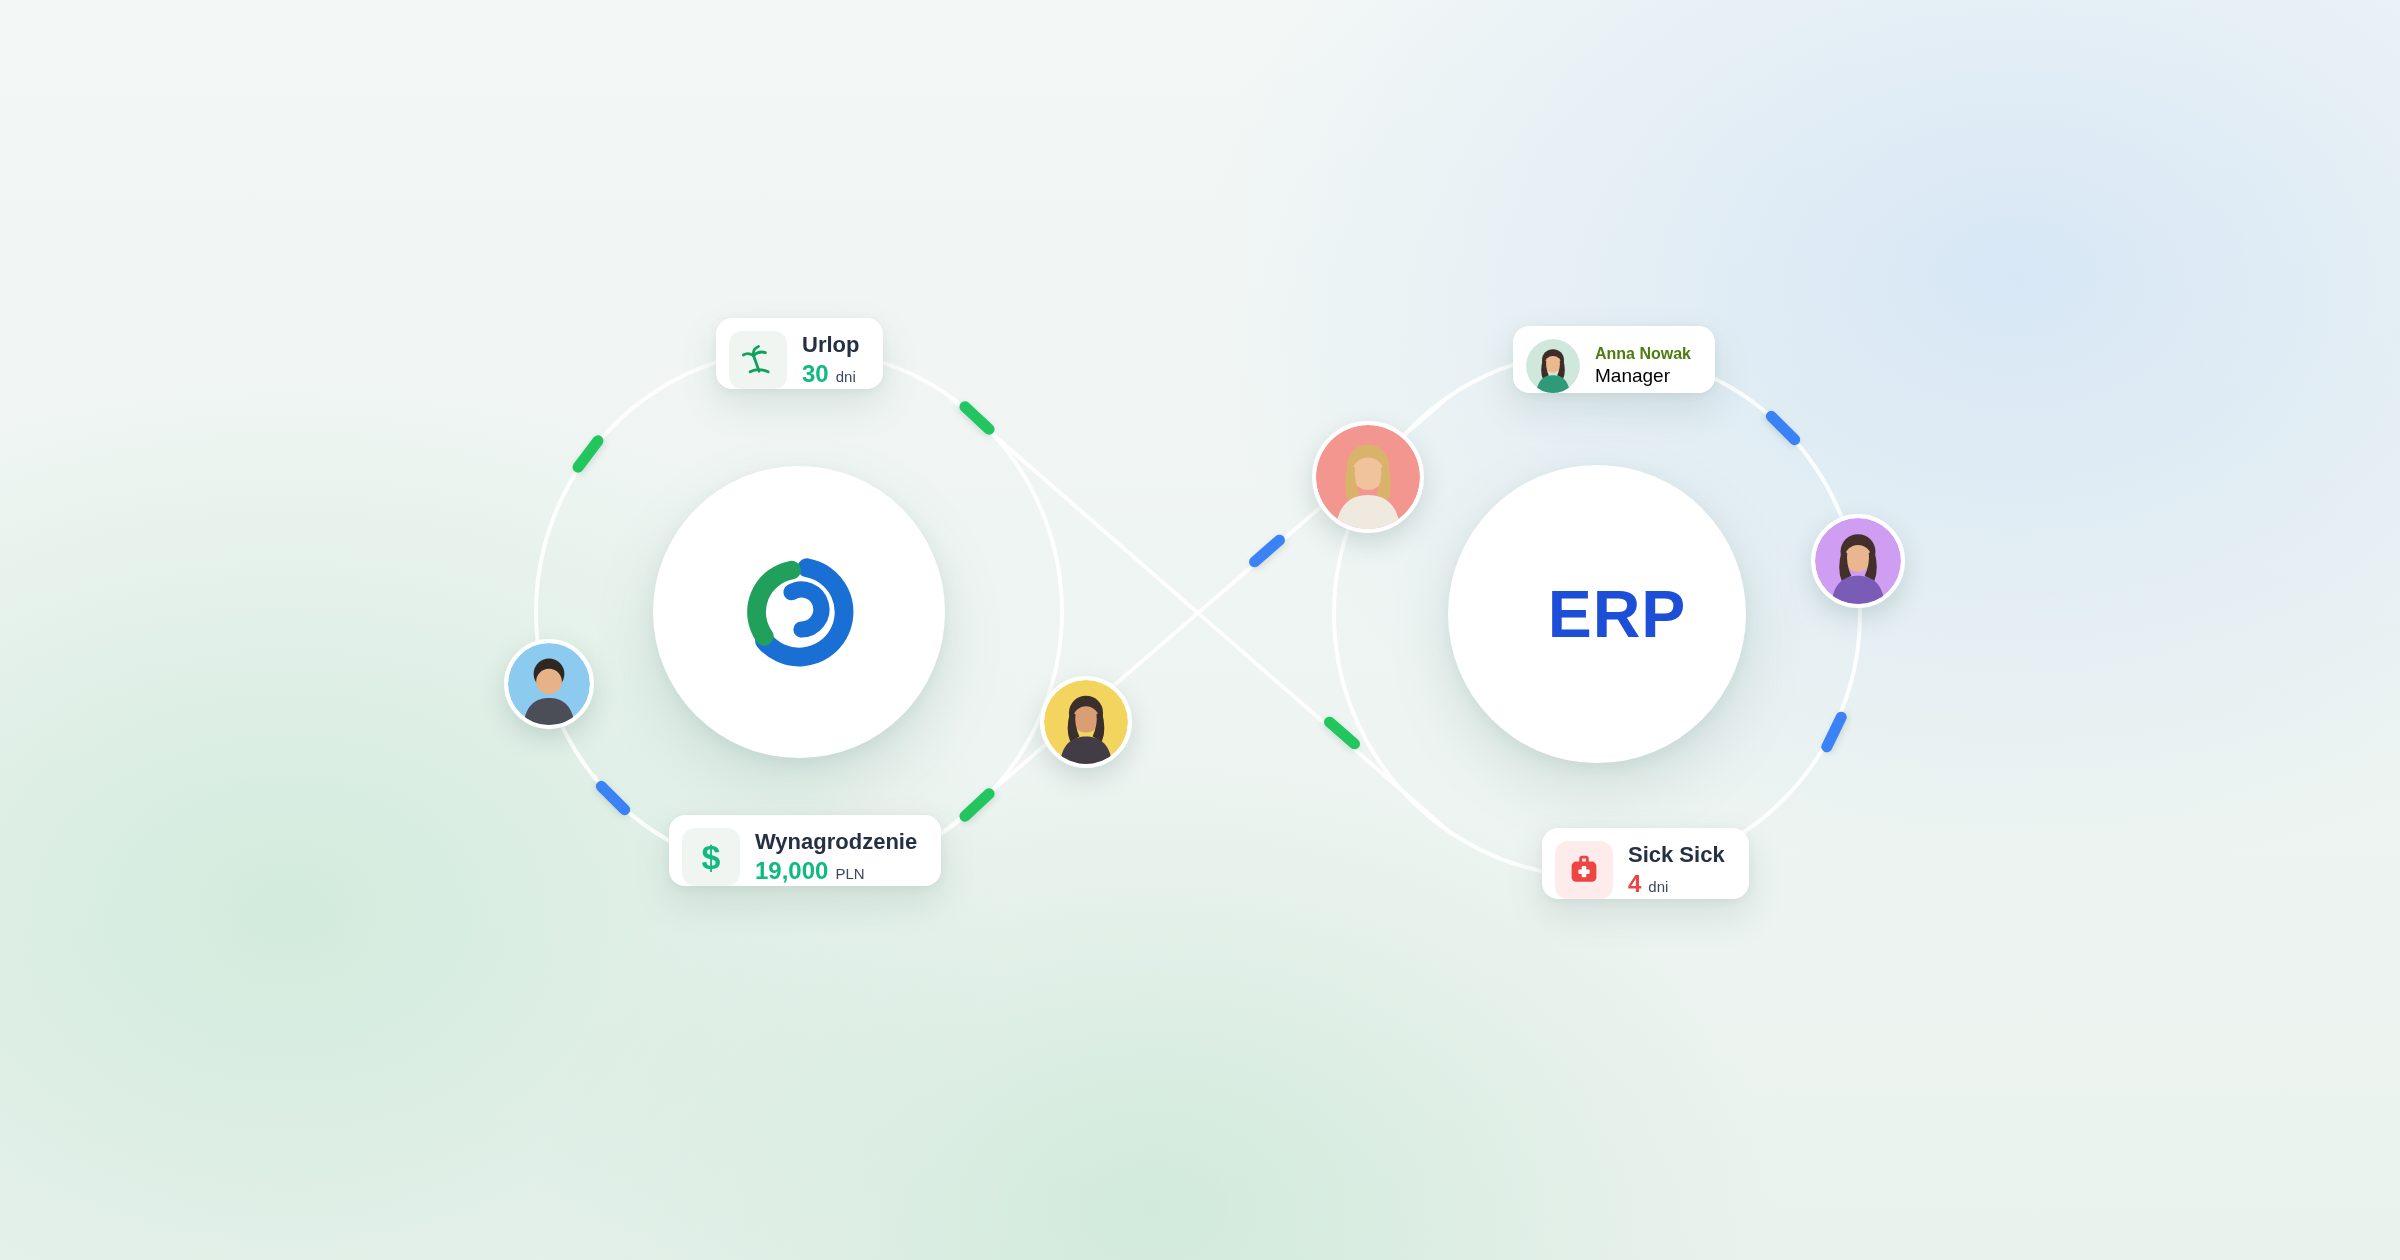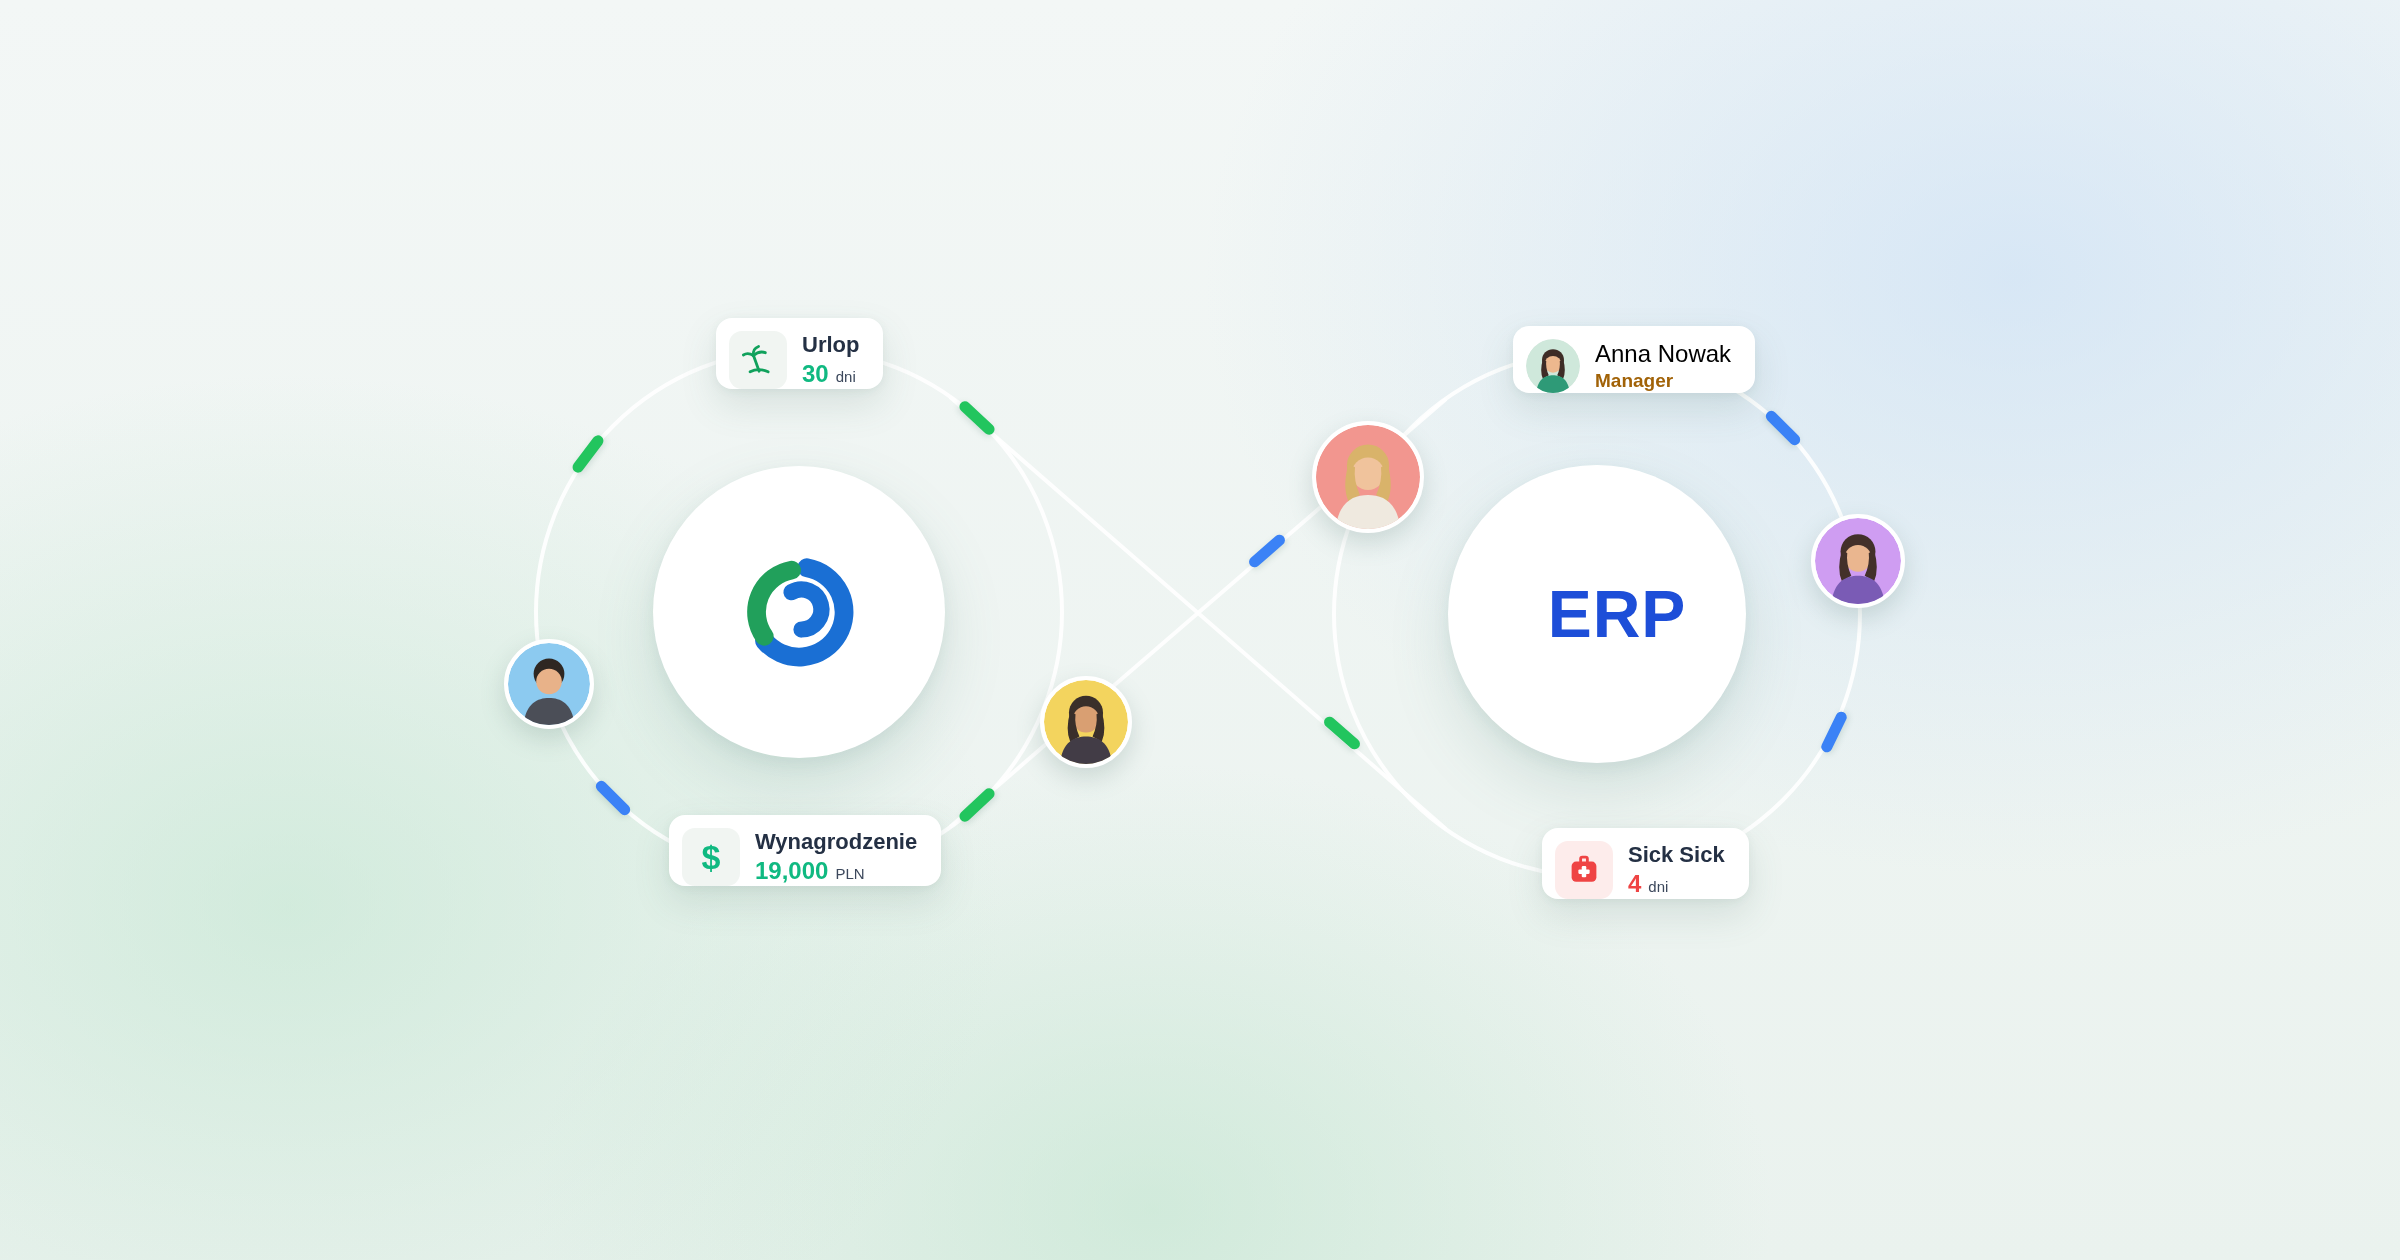--- a/index.html
+++ b/index.html
@@ -92,22 +92,22 @@
   .unit { font-size: 15px; font-weight: 400; color: #3c485c; }
 
   .person-card .avatar-inline {
     width: 54px; height: 54px;
     border-radius: 50%;
     overflow: hidden;
     flex: 0 0 auto;
     box-shadow: inset 0 0 0 1px rgba(0,0,0,0.04);
   }
   .person-card .avatar-inline svg { display:block; width:100%; height:100%; }
-  .person-name { font-size: 24px; font-weight: 400; color: #000000; white-space: nowrap; }
-  .person-role { font-size: 19px; font-weight: 700; color: #a16207; }
+  .person-name { font-size: 16px; font-weight: 700; color: #4d7c0f; white-space: nowrap; }
+  .person-role { font-size: 19px; font-weight: 400; color: #000000; }
 </style>
 </head>
 <body>
 
 <div class="canvas">
 
   <svg class="loop" viewBox="0 0 2400 1260">
     <g fill="none" stroke="#ffffff" stroke-opacity="0.9" stroke-width="4">
       <circle cx="799" cy="612" r="263"></circle>
       <circle cx="1597" cy="614" r="263"></circle>

